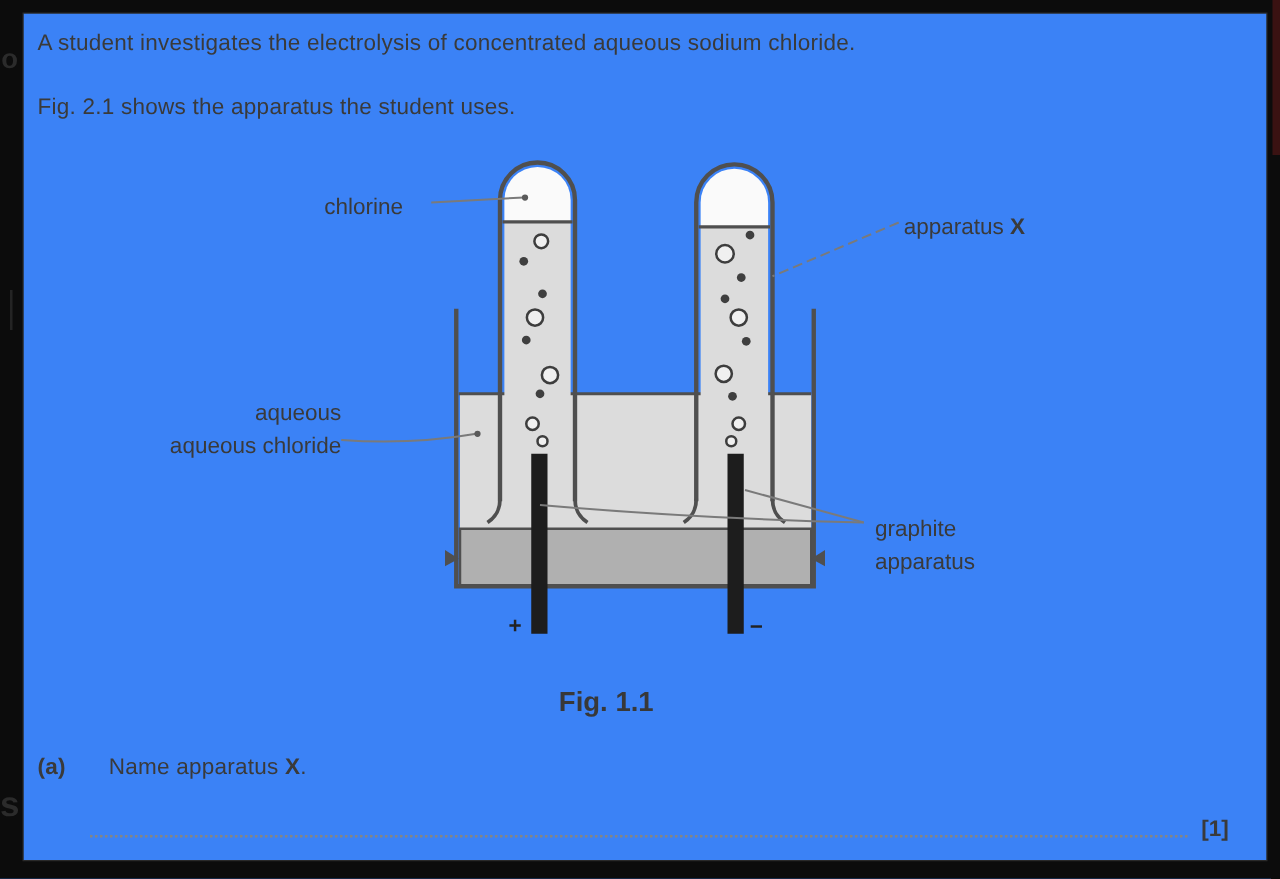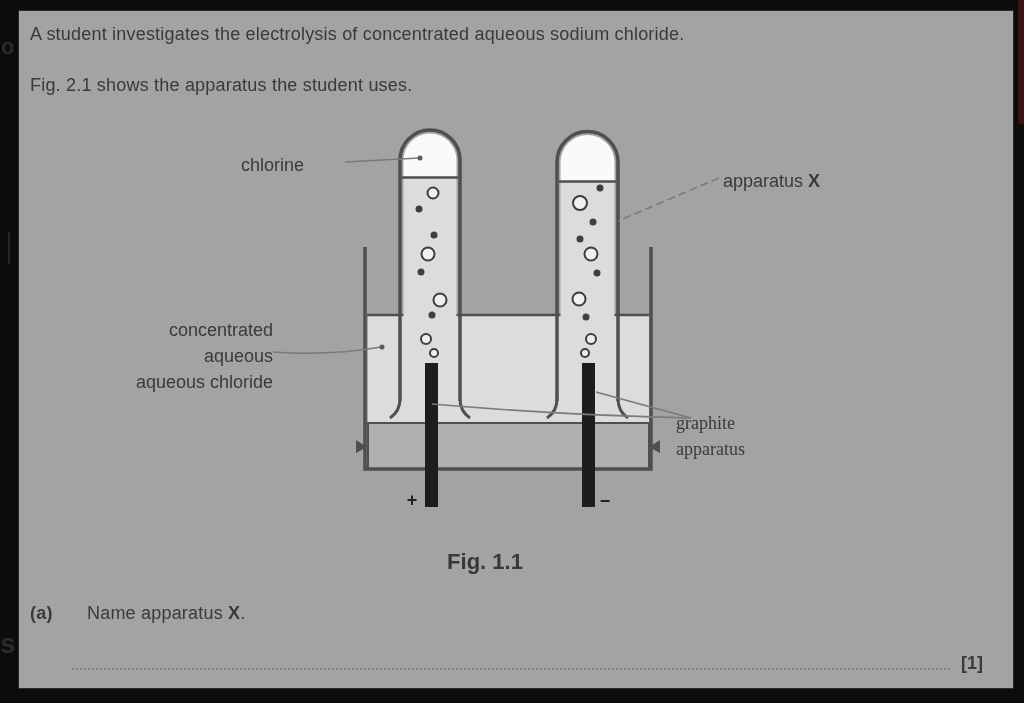--- a/index.html
+++ b/index.html
@@ -13,37 +13,37 @@
   
   .artifact{position:absolute;color:#2b2b2b;font-weight:bold;line-height:1;}
   #art-top-left{left:1px;top:36px;font-size:22px;}
   #art-bottom-left{left:0px;top:630px;font-size:28px;}
   #art-line{position:absolute;left:8px;top:232px;width:2px;height:32px;background:#242424;}
   #red-strip{position:absolute;left:1018px;top:0;width:6px;height:124px;background:#3a1212;}
 
   
   .page{
     position:absolute;left:19px;top:11px;width:994px;height:677px;
-    background:#a3a3a3;
+    background:#3b82f6;
     box-shadow:0 0 0 1px #2a2a2a;
   }
   .page *{position:absolute;}
   .txt{color:#3a3a3a;font-size:18px;letter-spacing:0.2px;white-space:nowrap;}
   .b{font-weight:bold;}
   #intro-line1{left:11px;top:13px;}
   #intro-line2{left:11px;top:64px;}
 
   svg.diagram{left:0;top:0;width:994px;height:677px;}
 
   
   .dlabel{color:#3a3a3a;font-size:18px;line-height:26px;}
-  #label-chlorine{left:222px;top:141px;width:100px;text-align:left;}
+  #label-chlorine{left:222px;top:141px;width:100px;text-align:center;}
   #label-apparatus{left:704px;top:157px;}
   #label-solution{left:90px;top:306px;width:164px;text-align:right;}
-  #label-electrodes{left:657px;top:399px;font-family:Liberation Serif, serif;}
+  #label-electrodes{left:681px;top:399px;}
 
   #fig-caption{left:366px;top:538px;width:200px;text-align:center;font-weight:bold;color:#383838;font-size:22px;}
 
   #question-part{left:11px;top:592px;font-weight:bold;}
   #question-text{left:56px;top:592px;margin-left:12px;}
 
   #answer-line{left:53px;top:640px;width:878px;height:17px;border-bottom:2.5px dotted #858585;}
   #marks{left:942px;top:642px;font-weight:bold;color:#3a3a3a;font-size:18px;}
 
   
@@ -132,21 +132,20 @@
 
     <text class="sign" x="393" y="495" text-anchor="middle">+</text>
     <text class="sign" x="586" y="496" text-anchor="middle">−</text>
   </svg>
 
   <div class="dlabel" id="label-chlorine">chlorine</div>
 
   <div class="dlabel" id="label-apparatus"><span style="position:static;">apparatus </span><span class="b" style="position:static;">X</span></div>
 
   <div class="dlabel" id="label-solution">
-    <span style="position:static;display:block;">concentrated</span>
     <span style="position:static;display:block;text-align:right;">aqueous</span>
     <span style="position:static;display:block;">aqueous chloride</span>
   </div>
 
   <div class="dlabel" id="label-electrodes">
     <span style="position:static;display:block;">graphite</span>
     <span style="position:static;display:block;">apparatus</span>
   </div>
 
   <div id="fig-caption">Fig. 1.1</div>

